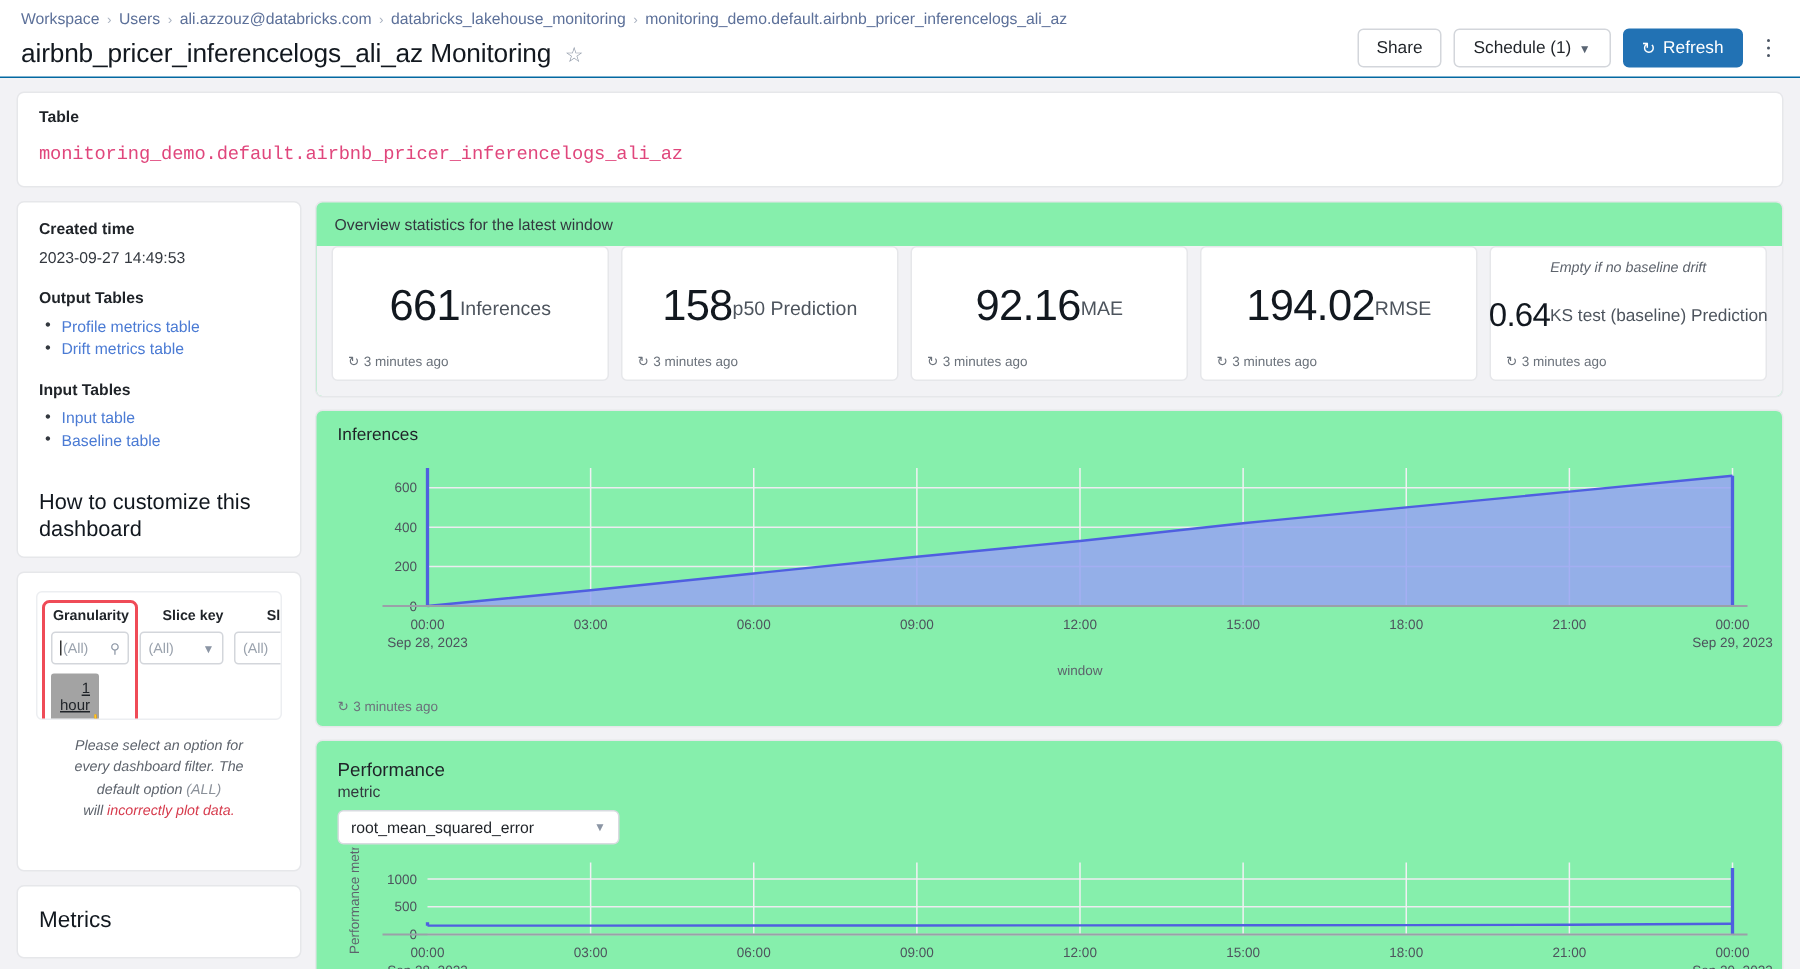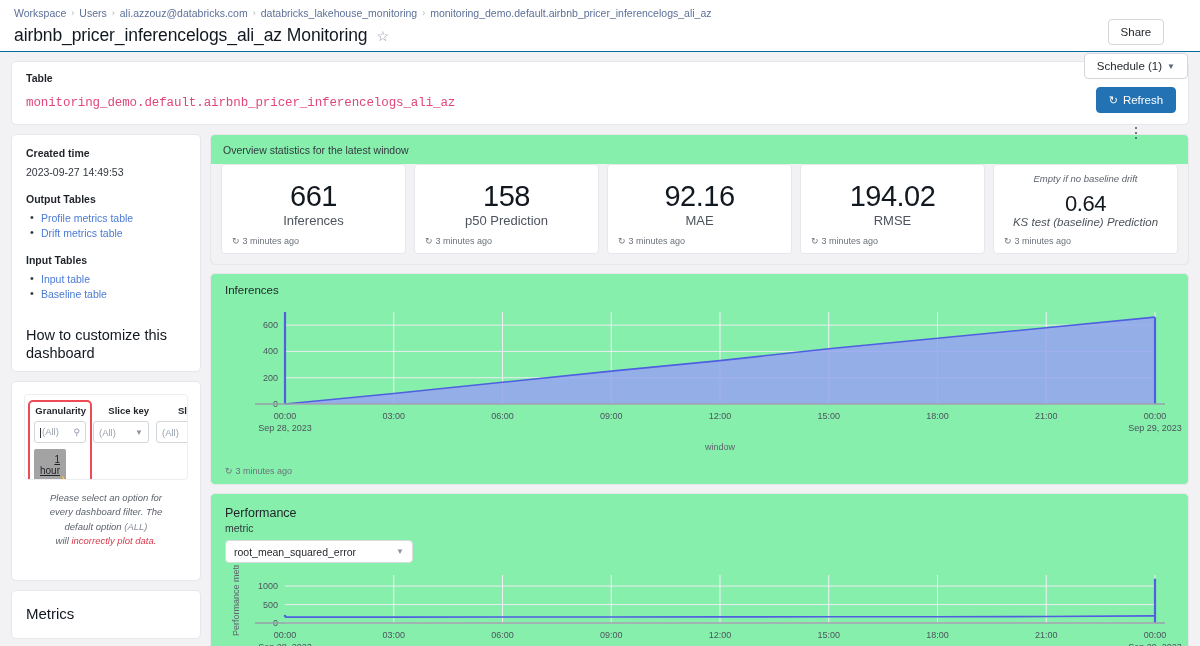--- a/index.html
+++ b/index.html
@@ -29,21 +29,21 @@
     line-height: 15px;
   }
   .crumb-link { color: #5c7099; cursor: pointer; }
   .crumb-sep { color: #a9b2c1; font-size: 9px; }
   .title-row { display: flex; align-items: center; gap: 9px; margin-top: 4px; }
   .page-title { font-size: 17.5px; font-weight: 400; color: #12181f; letter-spacing: -0.1px; }
   .star-icon { color: #8b95a4; font-size: 14px; cursor: pointer; line-height: 1; }
 
   .top-actions {
     position: absolute; right: 12px; top: 19px;
-    display: flex; align-items: center; gap: 8px; flex-direction: column;
+    display: flex; align-items: center; gap: 8px;
   }
   .btn {
     font-size: 11.5px; color: #1f2328;
     background: #fff; border: 1px solid #d3d6db; border-radius: 4px;
     padding: 5px 12px; cursor: pointer; height: 26px;
     display: flex; align-items: center; gap: 5px; white-space: nowrap;
   }
   .btn.primary { background: #2272b4; border-color: #2272b4; color: #fff; }
   .chev { font-size: 8px; color: #5a6573; }
   .kebab {
@@ -145,25 +145,25 @@
   .card-band { padding: 9px 12px 8px 12px; }
   .card-band-title { font-size: 10.5px; color: #33383f; }
 
   .stats-strip { display: flex; gap: 8px; padding: 0 10px 10px 10px; background: #f2f2f5; }
   .stat {
     flex: 1; background: #fff; border: 1px solid #e6e7ea; border-radius: 4px;
     padding: 8px 10px 7px 10px; min-width: 0; position: relative; height: 90px;
     display: flex; flex-direction: column;
   }
   .stat-note { font-size: 9.5px; font-style: italic; color: #5d636c; text-align: center; }
-  .stat-body { flex: 1; display: flex; flex-direction: column; justify-content: center; align-items: center; }
+  .stat-body { flex: 1; display: flex; flex-direction: row; justify-content: center; align-items: center; }
   .stat-val { font-size: 29px; color: #12181f; font-weight: 400; line-height: 1.05; letter-spacing: -0.5px; }
   .stat-val.sm { font-size: 22px; }
   .stat-name { font-size: 13px; color: #4d545d; margin-top: 1px; white-space: nowrap; }
-  .stat-name.sm { font-size: 11.5px; font-style: italic; }
+  .stat-name.sm { font-size: 11.5px; }
   .stat-ago { font-size: 9px; color: #6b727b; display: flex; align-items: center; gap: 3px; }
   .ago-glyph { font-size: 9px; color: #6b727b; }
 
   .chart-card-title { font-size: 11.5px; color: #1f2328; padding: 10px 14px 0 14px; }
   .chart-wrap { padding: 4px 14px 0 14px; }
   .chart-foot { font-size: 9px; color: #6b727b; padding: 6px 14px 8px 14px; display: flex; align-items: center; gap: 3px; }
 
   .perf-head { padding: 12px 14px 0 14px; }
   .perf-title { font-size: 12.5px; color: #1f2328; }
   .perf-sub { font-size: 10.5px; color: #33383f; margin-top: 2px; }

